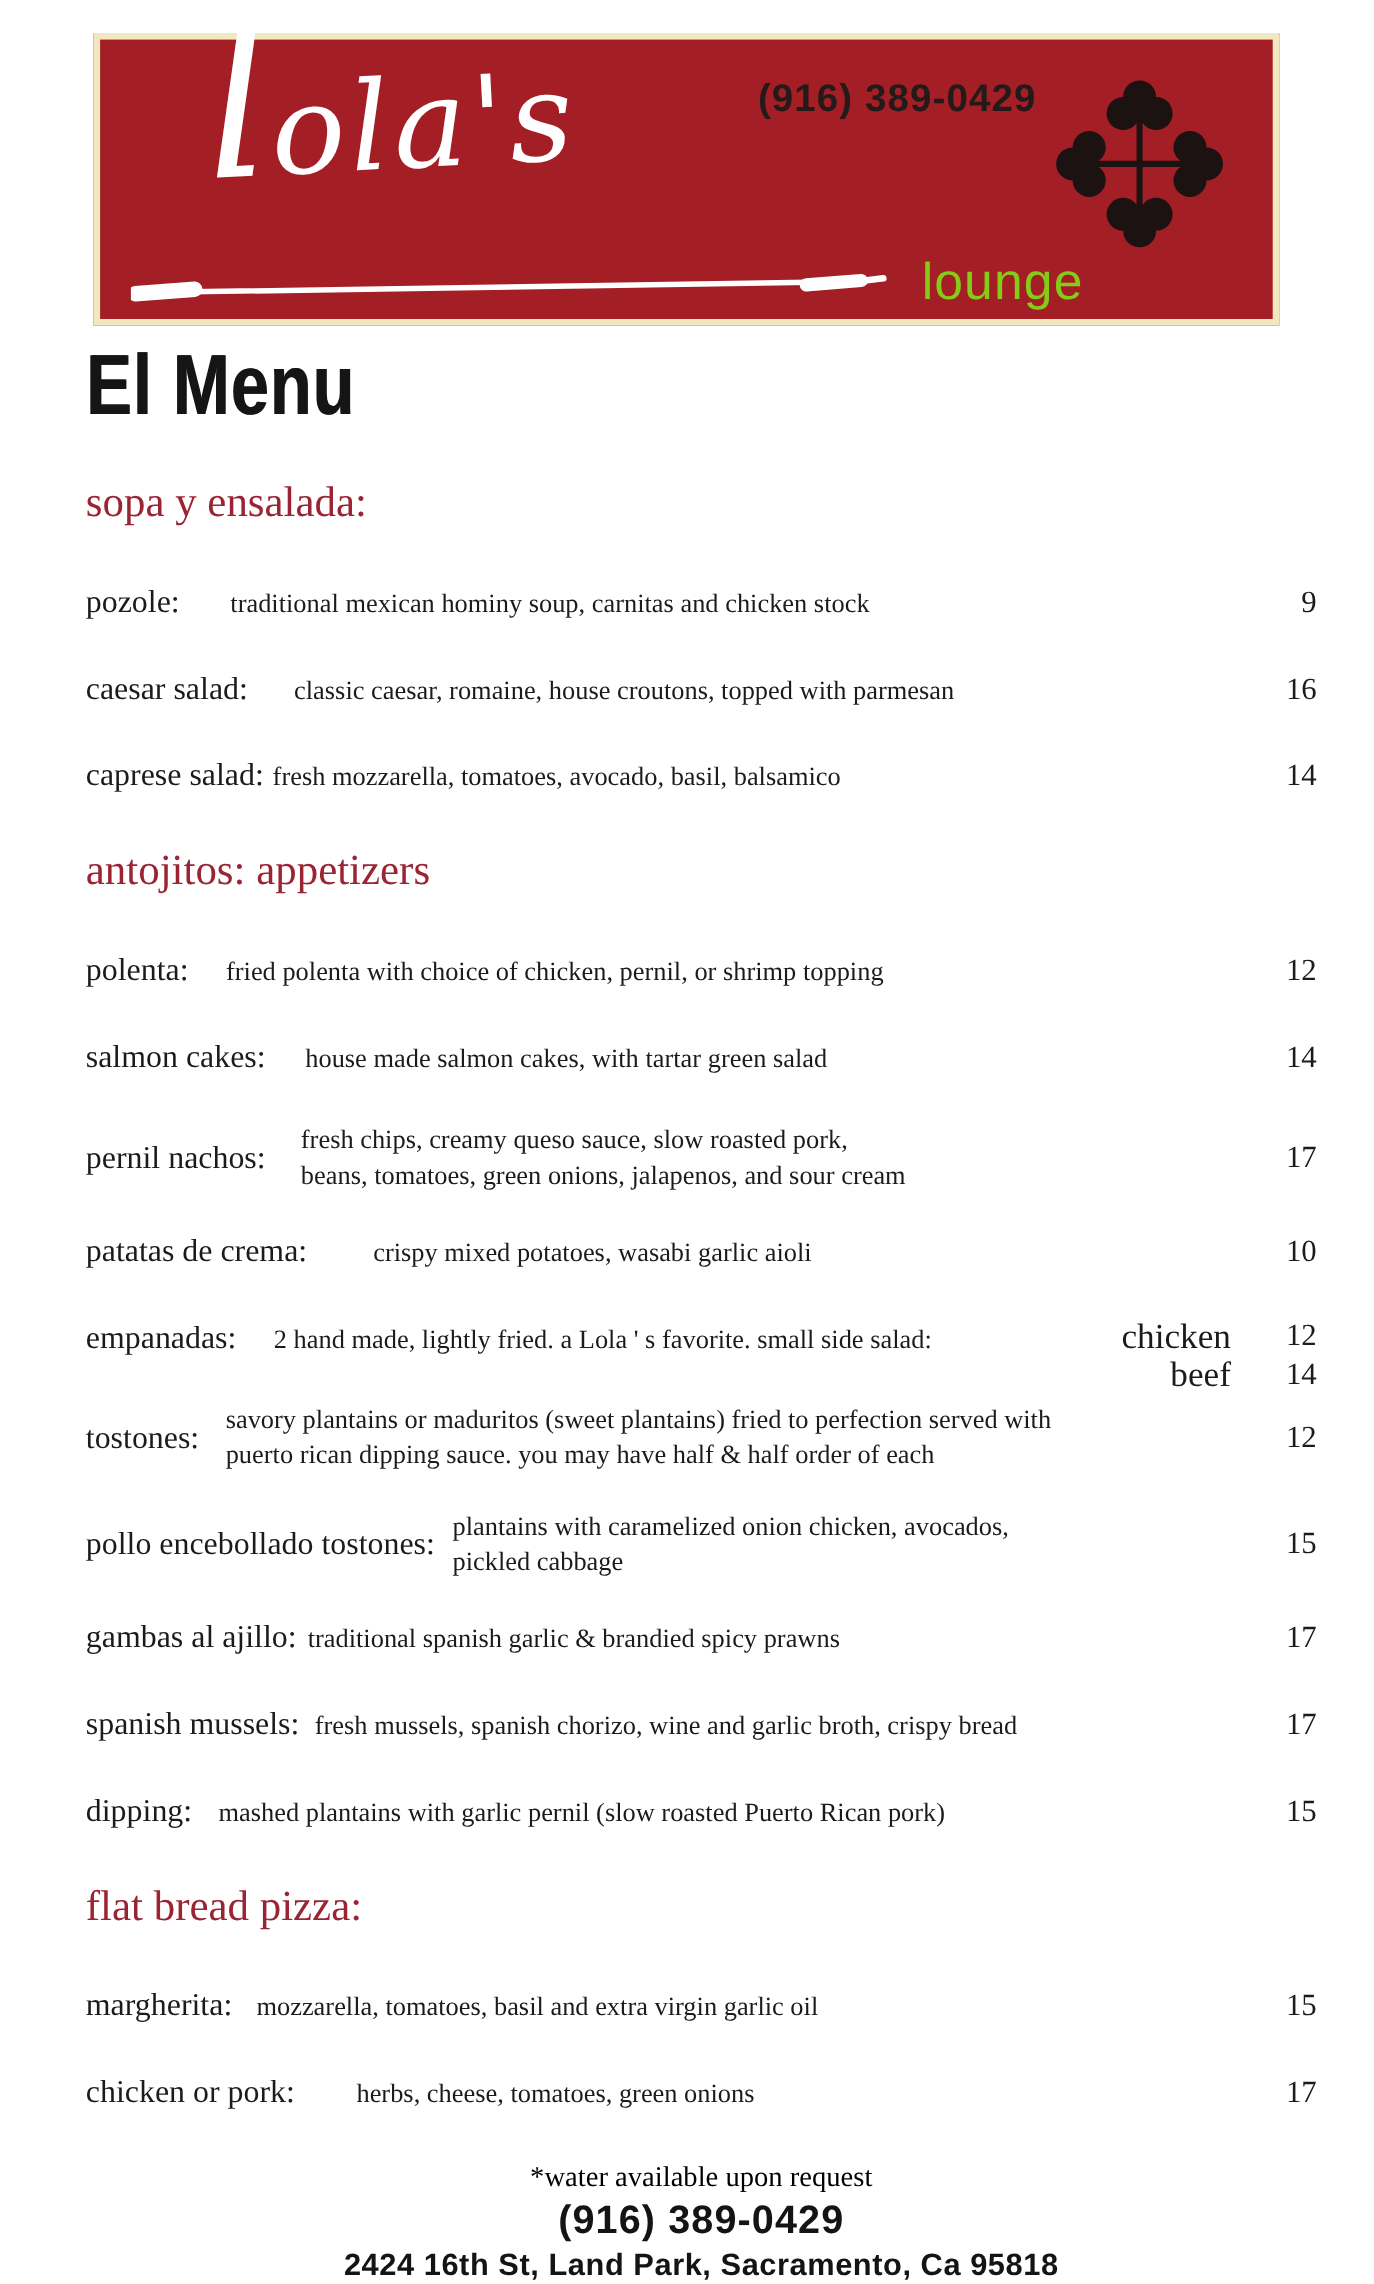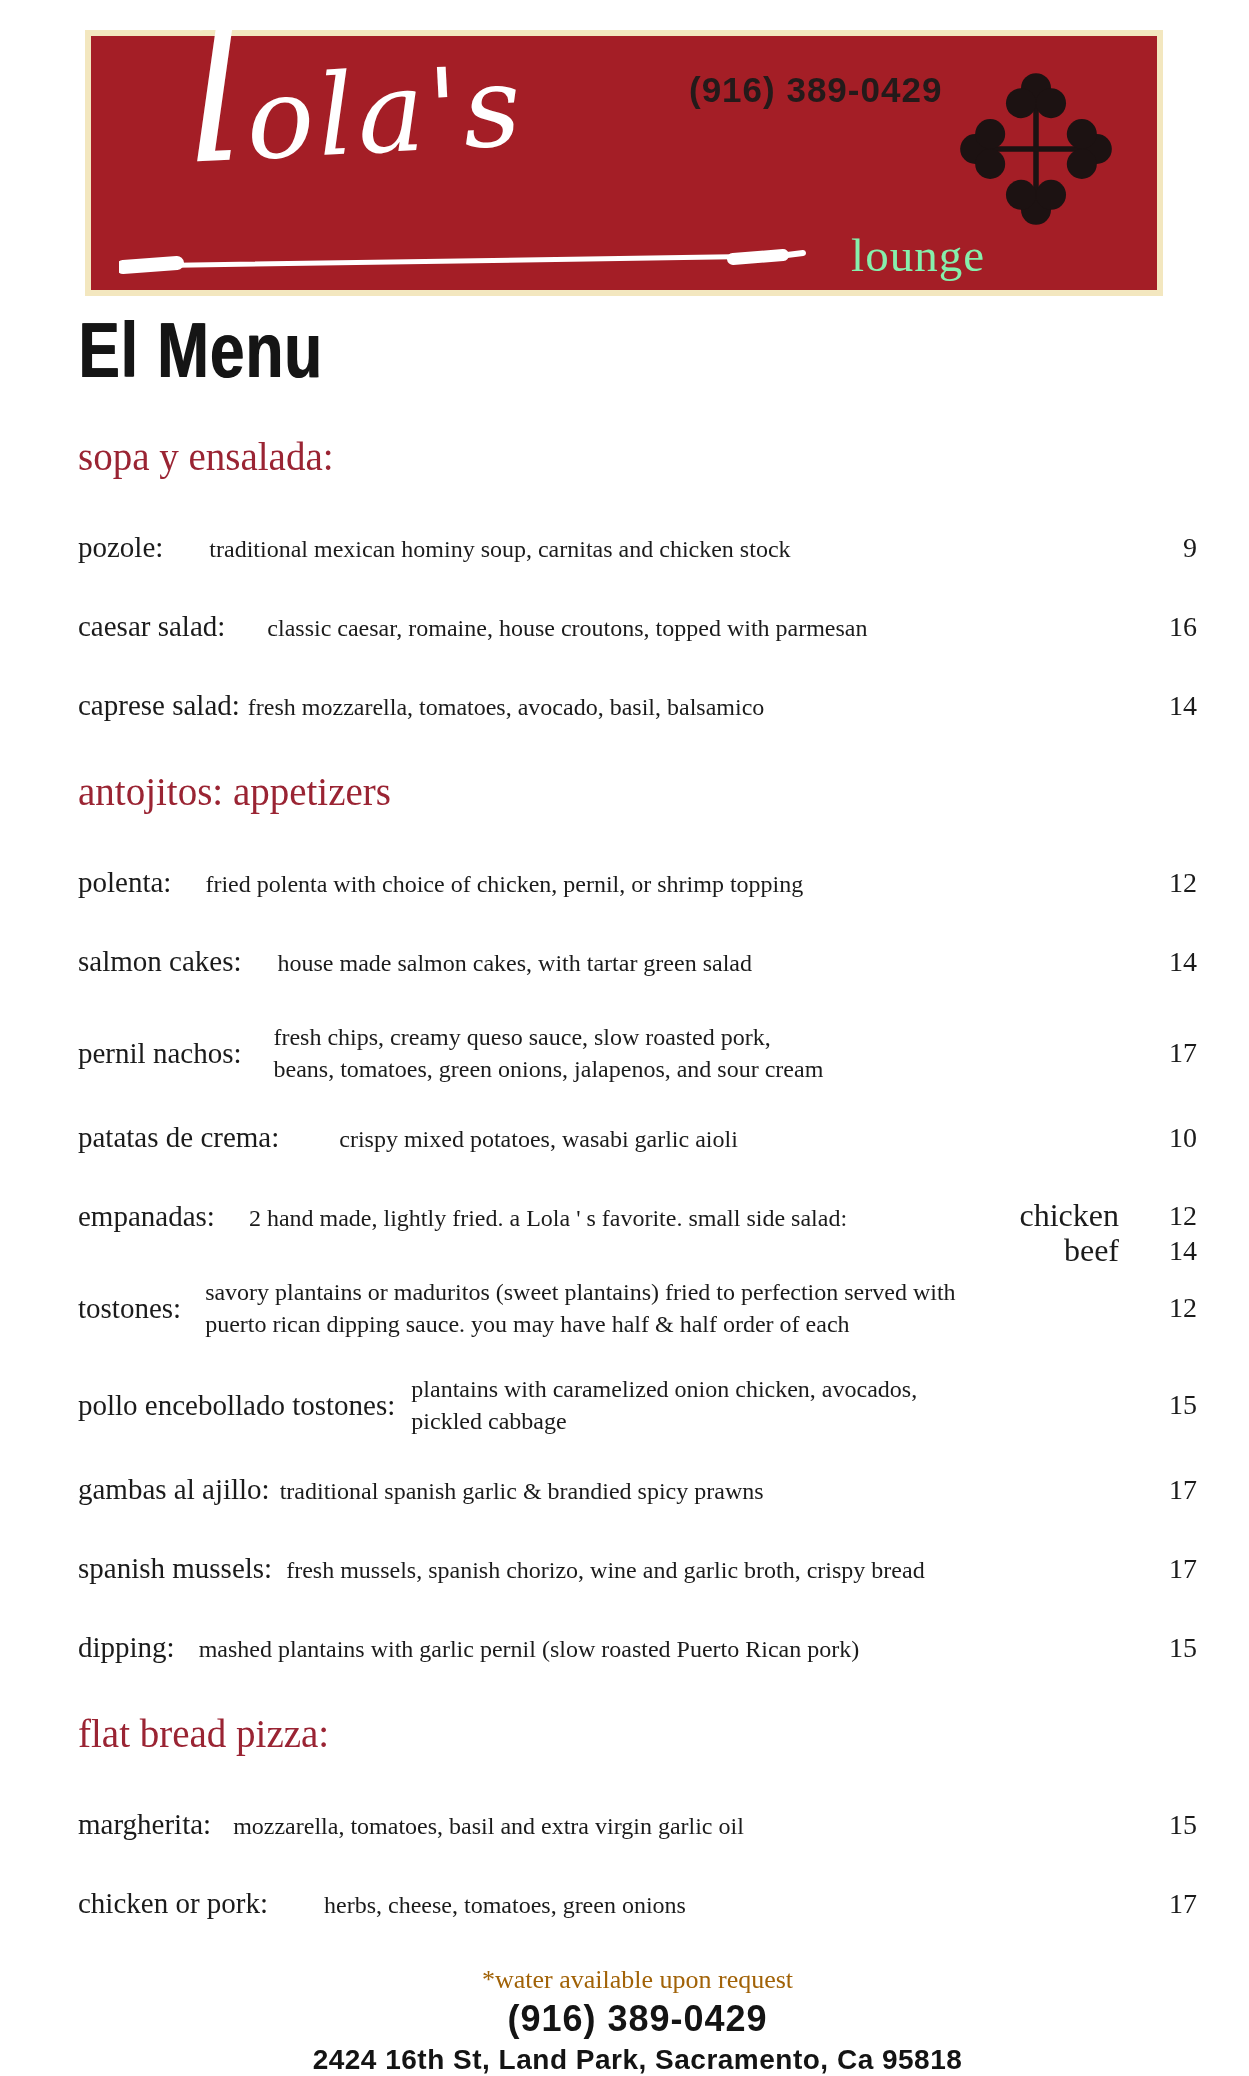--- a/index.html
+++ b/index.html
@@ -46,25 +46,25 @@
     font-weight: bold;
     font-size: 35px;
     letter-spacing: 1px;
     color: #241a1a;
   }
   .clover { position: absolute; right: 42px; top: 34px; }
   .lounge {
     position: absolute;
     right: 172px;
     top: 192px;
-    font-family: Liberation Serif, serif;
+    font-family: Liberation Sans, sans-serif;
     font-weight: normal;
     font-size: 47px;
     letter-spacing: 1px;
-    color: #86efac;
+    color: #84cc16;
   }
 
   
   .menu-title {
     display: inline-block;
     margin: 16px 0 0 78px;
     font-family: "Liberation Sans", sans-serif;
     font-weight: bold;
     font-size: 62px;
     line-height: 78px;
@@ -95,21 +95,21 @@
   .nm { flex: none; font-size: 29px; line-height: 38px; }
   .ds { flex: 1; font-size: 24px; line-height: 32px; white-space: pre-line; }
   .pr { flex: none; width: 84px; text-align: right; font-size: 28px; line-height: 38px; }
   .variants { display: flex; flex-direction: column; flex: none; }
   .vrow { display: flex; justify-content: flex-end; line-height: 35px; }
   .vlabel { font-size: 32px; }
   .vprice { width: 78px; text-align: right; font-size: 28px; }
 
   
   .footer { text-align: center; margin-top: 18px; }
-  .foot-note { font-family: "Liberation Serif", serif; font-size: 26px; line-height: 34px; color: #a16207; }
+  .foot-note { font-family: "Liberation Serif", serif; font-size: 26px; line-height: 34px; color: #000000; }
   .foot-phone { font-family: "Liberation Sans", sans-serif; font-weight: bold; font-size: 36px; line-height: 44px; color: #141414; letter-spacing: 1px; }
   .foot-addr { font-family: "Liberation Sans", sans-serif; font-weight: bold; font-size: 28px; line-height: 38px; color: #141414; letter-spacing: 0.5px; }
 </style>
 </head>
 <body>
 
 <div class="page">
 
   
   <header class="banner">

